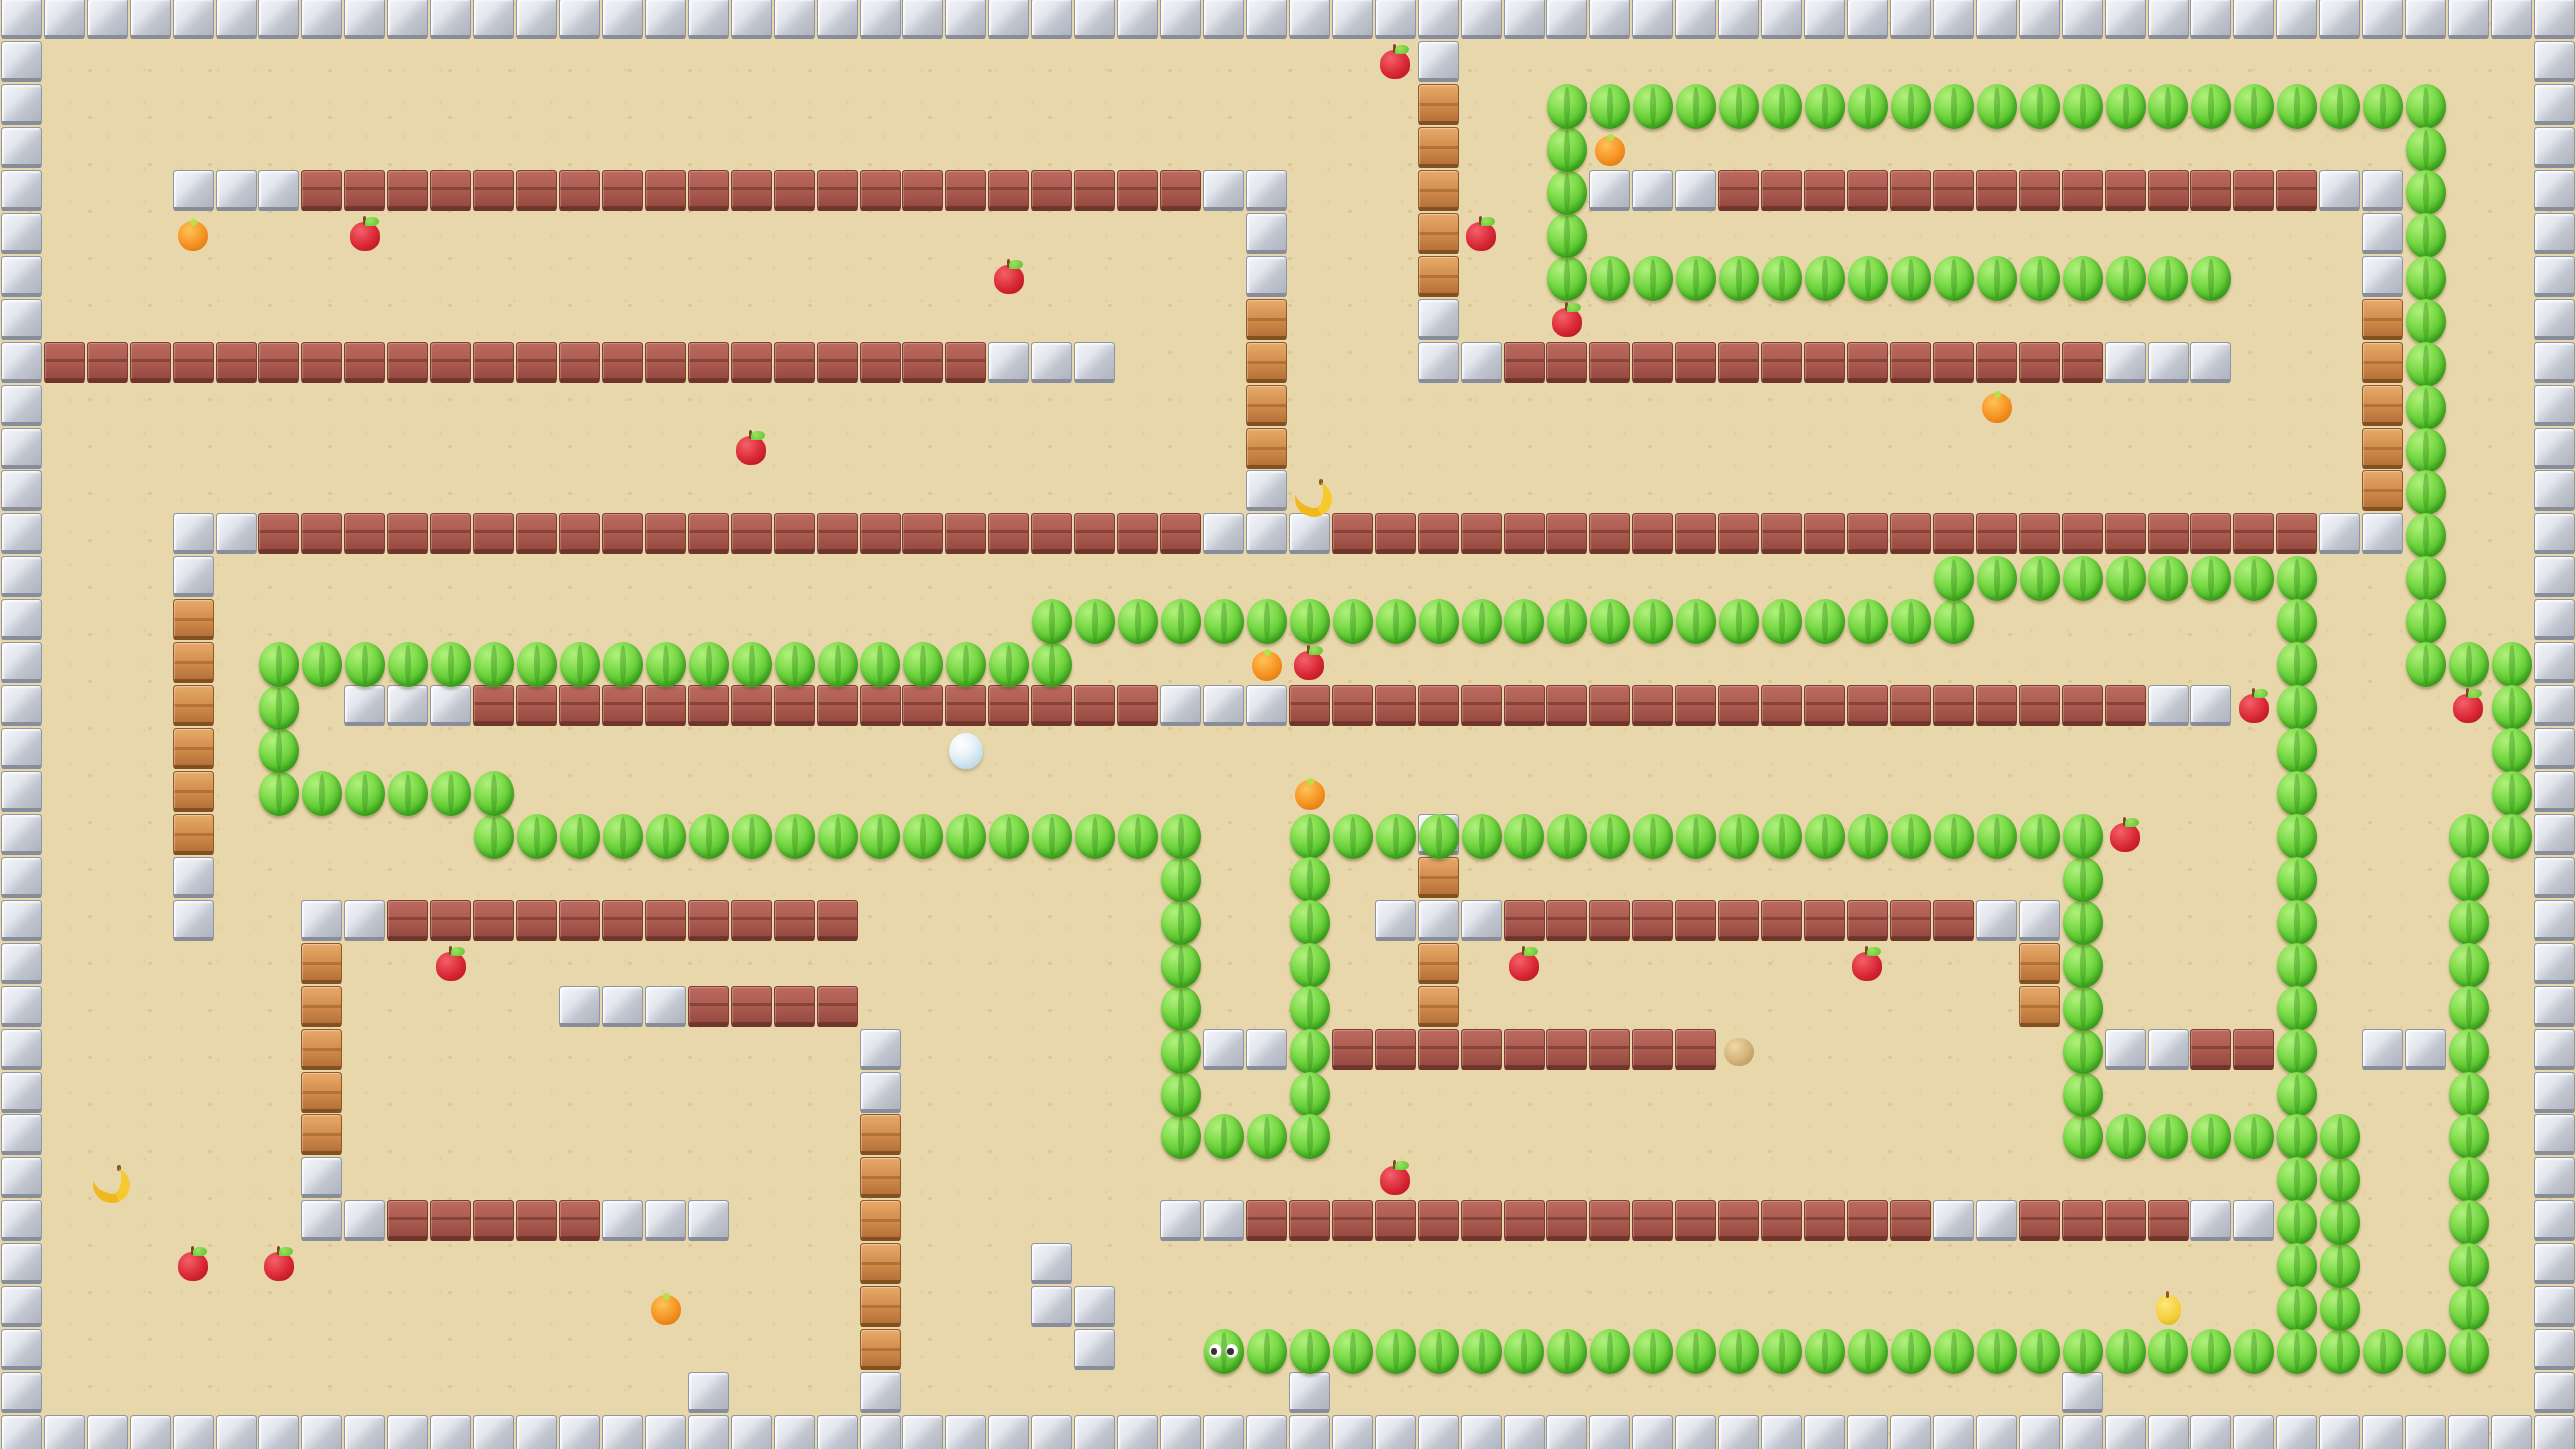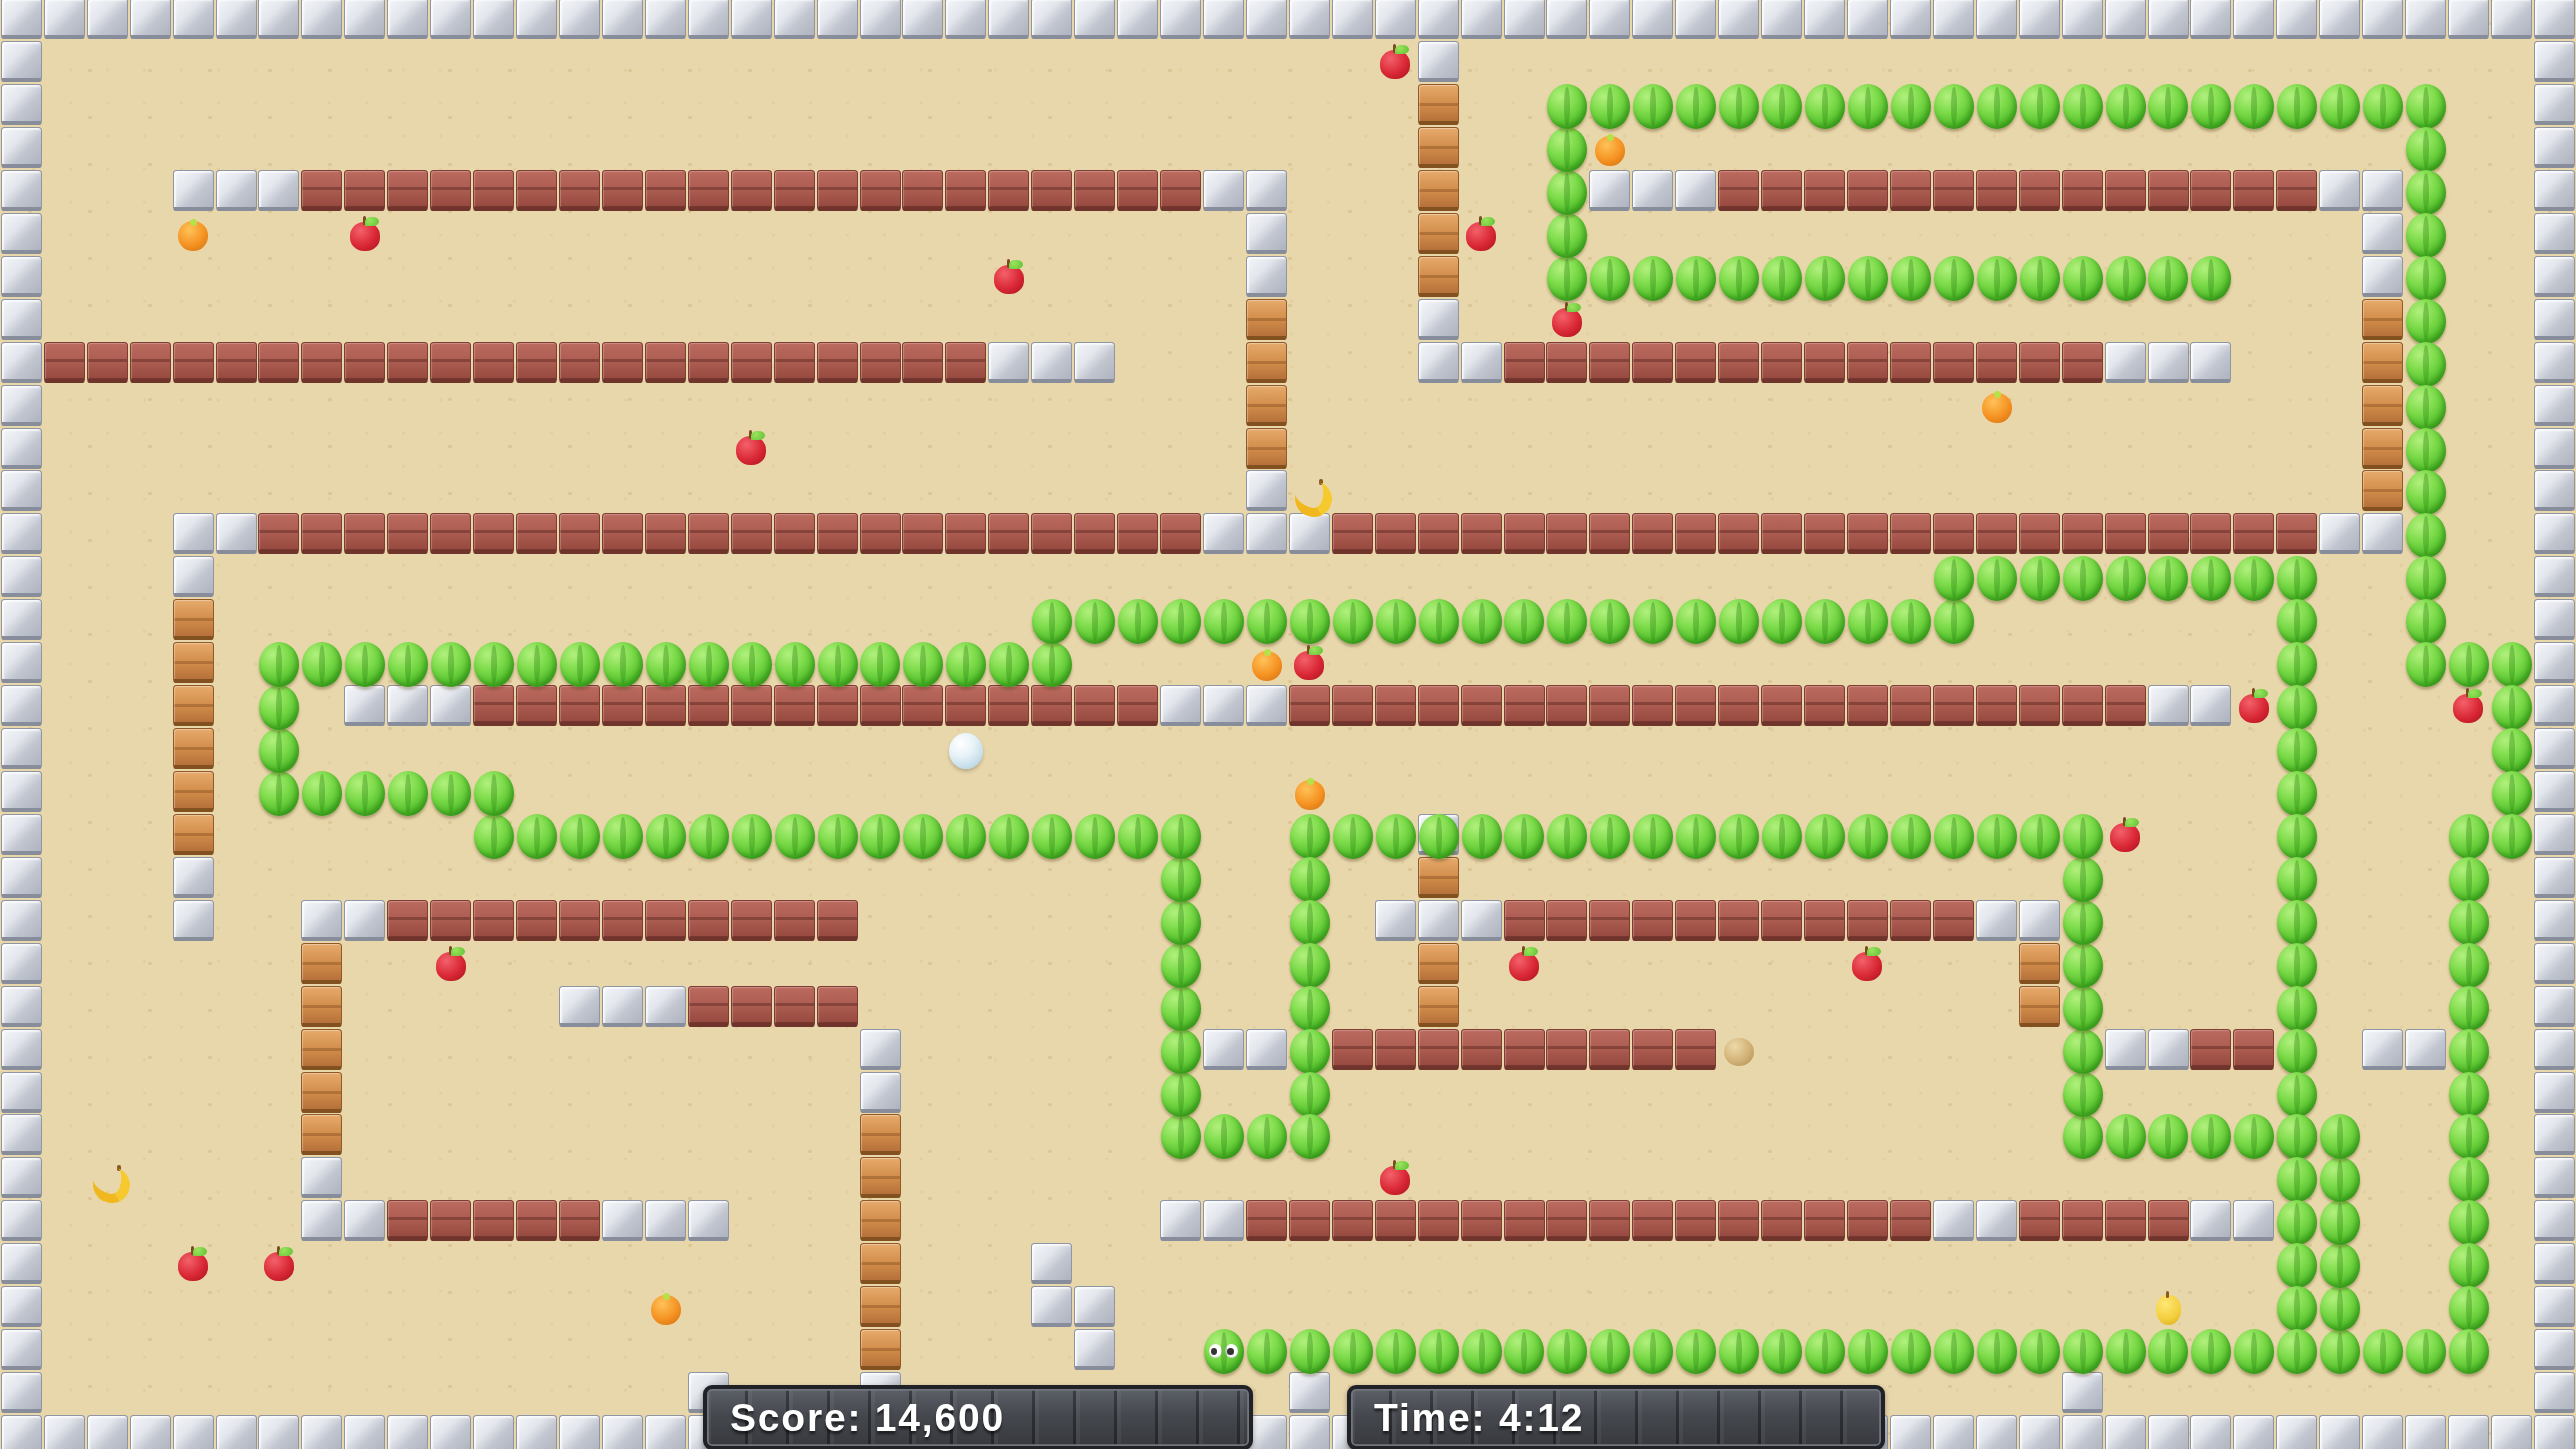--- a/index.html
+++ b/index.html
@@ -859,20 +859,14 @@
       <div class="item apple" style="left: 1852px; top: 952px;"></div>
       <div class="item coin" style="left: 1724px; top: 1038px;"></div>
       <div class="item banana" style="left: 91px; top: 1165px;"></div>
       <div class="item apple" style="left: 1380px; top: 1166px;"></div>
       <div class="item apple" style="left: 178px; top: 1252px;"></div>
       <div class="item apple" style="left: 264px; top: 1252px;"></div>
       <div class="item orange" style="left: 651px; top: 1295px;"></div>
       <div class="item lemon" style="left: 2156px; top: 1295px;"></div>
     </div>
 
-  <div class="hud" id="hud-score" style="left: 703px; top: 1385px; width: 542px;">
-    <span class="pad">Score: 14,600</span>
-  </div>
-  <div class="hud" id="hud-time" style="left: 1347px; top: 1385px; width: 530px;">
-    <span class="pad">Time: 4:12</span>
-  </div>
 </div>
 
 
 </body></html>

